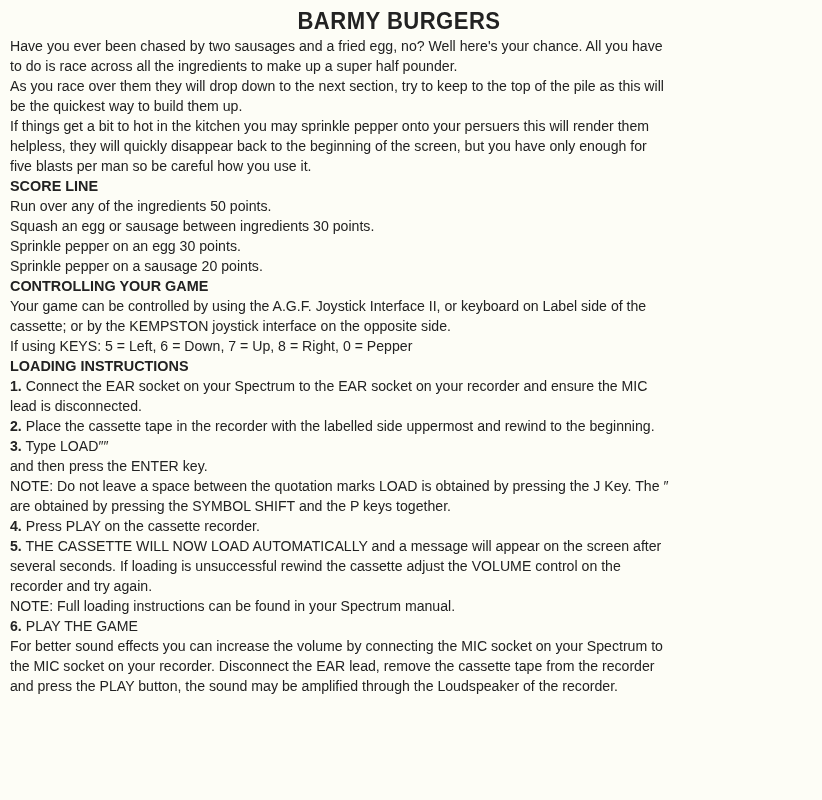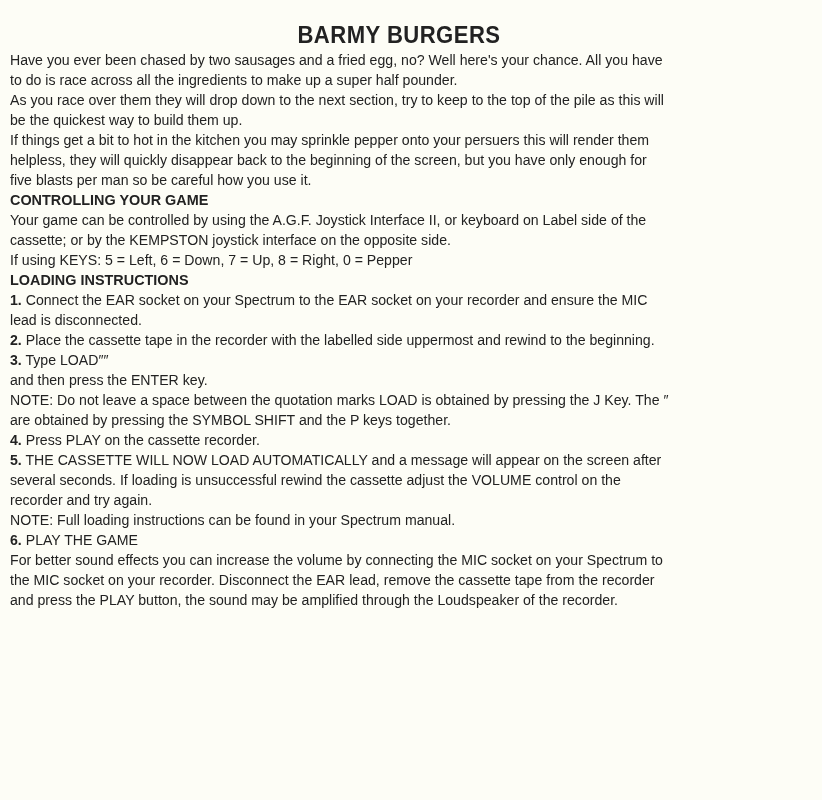--- a/index.html
+++ b/index.html
@@ -11,21 +11,21 @@
     height: 800px;
     background: #fdfdf6;
     color: #222222;
     font-family: "Liberation Sans", sans-serif;
     overflow: hidden;
     position: relative;
   }
   .page {
     position: absolute;
     left: 10px;
-    top: 20px;
+    top: 6px;
     width: 778px;
   }
   .title {
     text-align: center;
     font-family: "Liberation Sans", sans-serif;
     font-weight: bold;
     font-size: 24px;
     letter-spacing: 0.5px;
     line-height: 30px;
     height: 30px;
@@ -62,20 +62,27 @@
   <div>
     <div class="line">Have you ever been chased by two sausages and a fried egg, no? Well here's your chance. All you have</div>
     <div class="line">to do is race across all the ingredients to make up a super half pounder.</div>
     <div class="line">As you race over them they will drop down to the next section, try to keep to the top of the pile as this will</div>
     <div class="line">be the quickest way to build them up.</div>
     <div class="line">If things get a bit to hot in the kitchen you may sprinkle pepper onto your persuers this will render them</div>
     <div class="line">helpless, they will quickly disappear back to the beginning of the screen, but you have only enough for</div>
     <div class="line">five blasts per man so be careful how you use it.</div>
   </div>
 
+  <div>
+    <div class="heading">SCORE LINE</div>
+    <div class="line">Run over any of the ingredients 50 points.</div>
+    <div class="line">Squash an egg or sausage between ingredients 30 points.</div>
+    <div class="line">Sprinkle pepper on an egg 30 points.</div>
+    <div class="line">Sprinkle pepper on a sausage 20 points.</div>
+  </div>
 
 
   <div>
     <div class="heading">CONTROLLING YOUR GAME</div>
     <div class="line">Your game can be controlled by using the A.G.F. Joystick Interface II, or keyboard on Label side of the</div>
     <div class="line">cassette; or by the KEMPSTON joystick interface on the opposite side.</div>
     <div class="line">If using KEYS: 5 = Left, 6 = Down, 7 = Up, 8 = Right, 0 = Pepper</div>
   </div>
 
   <div>

